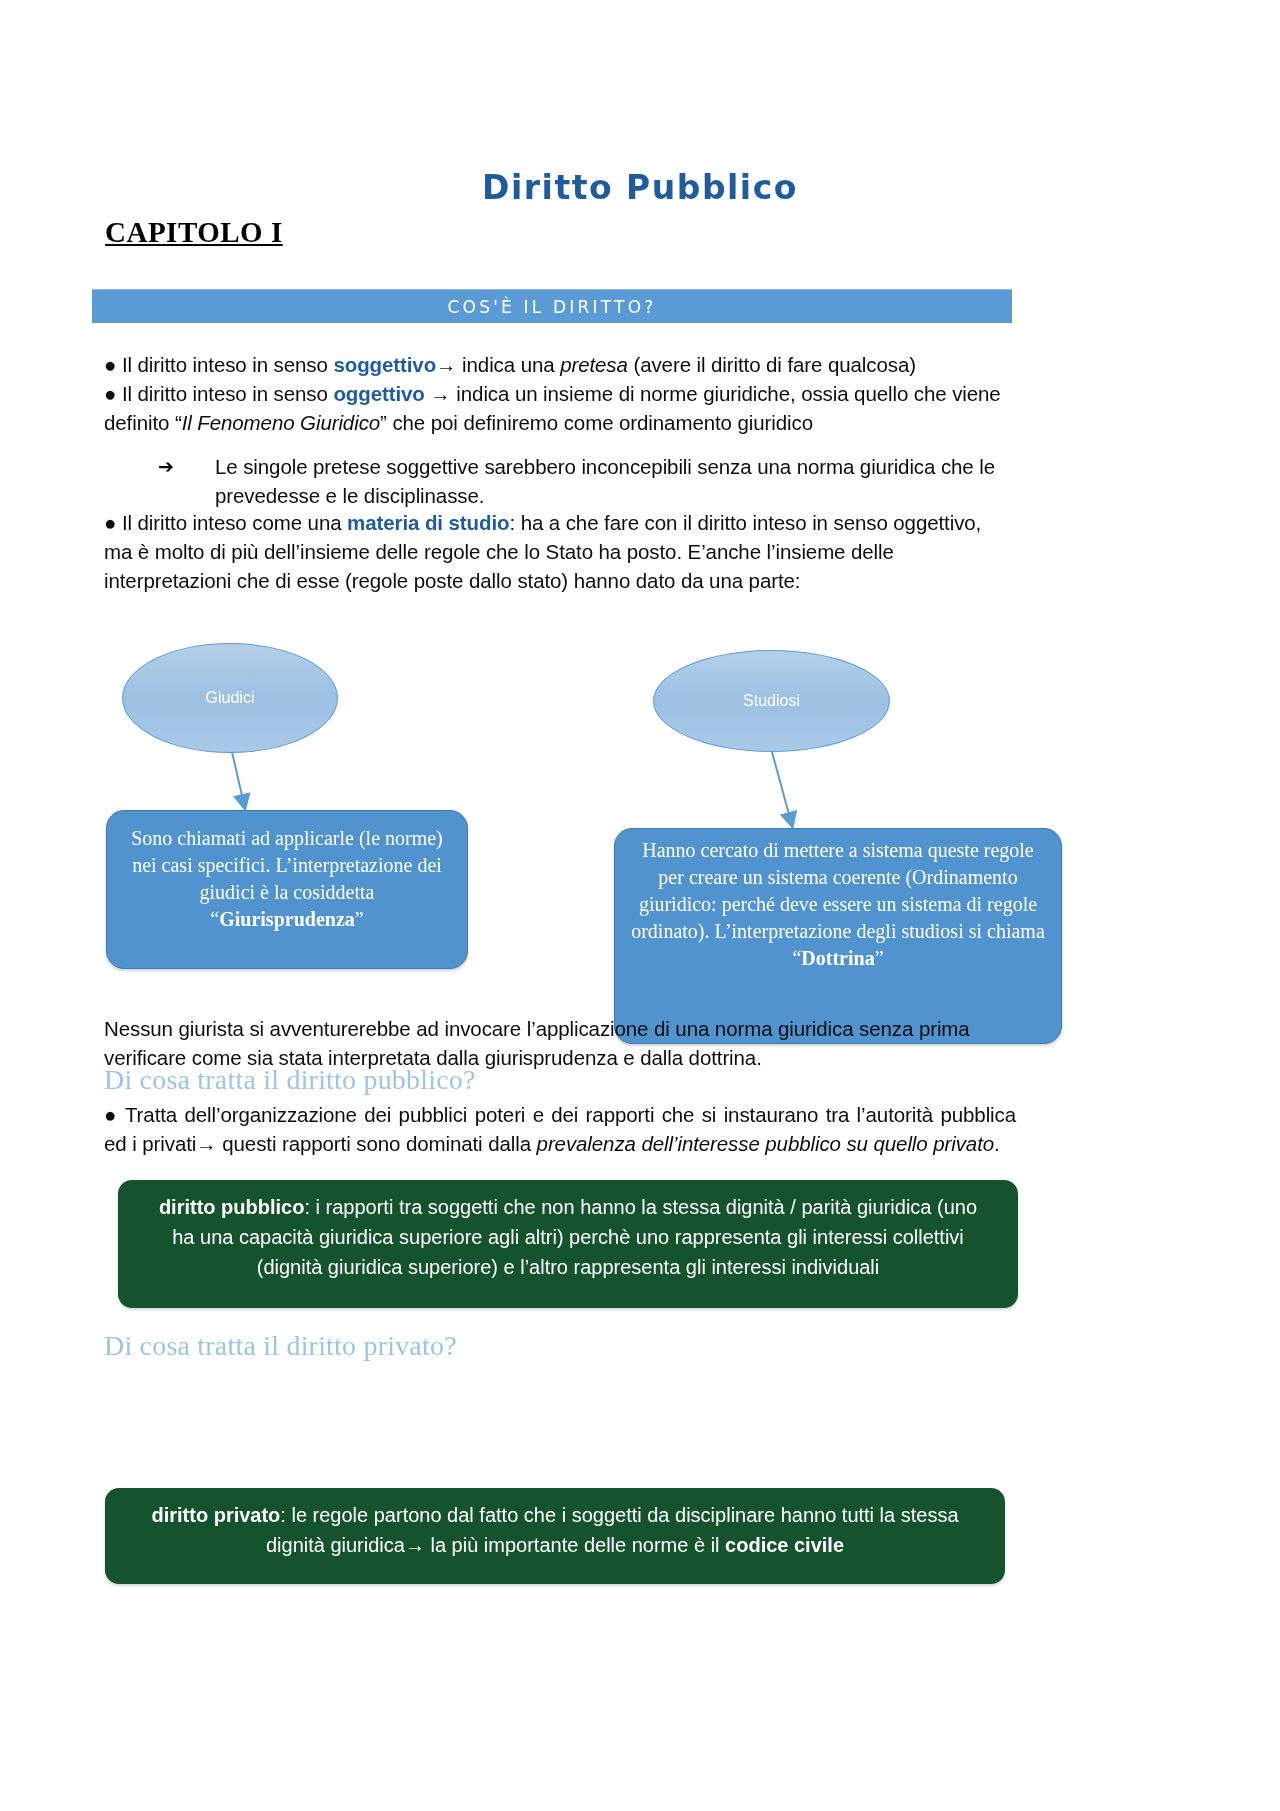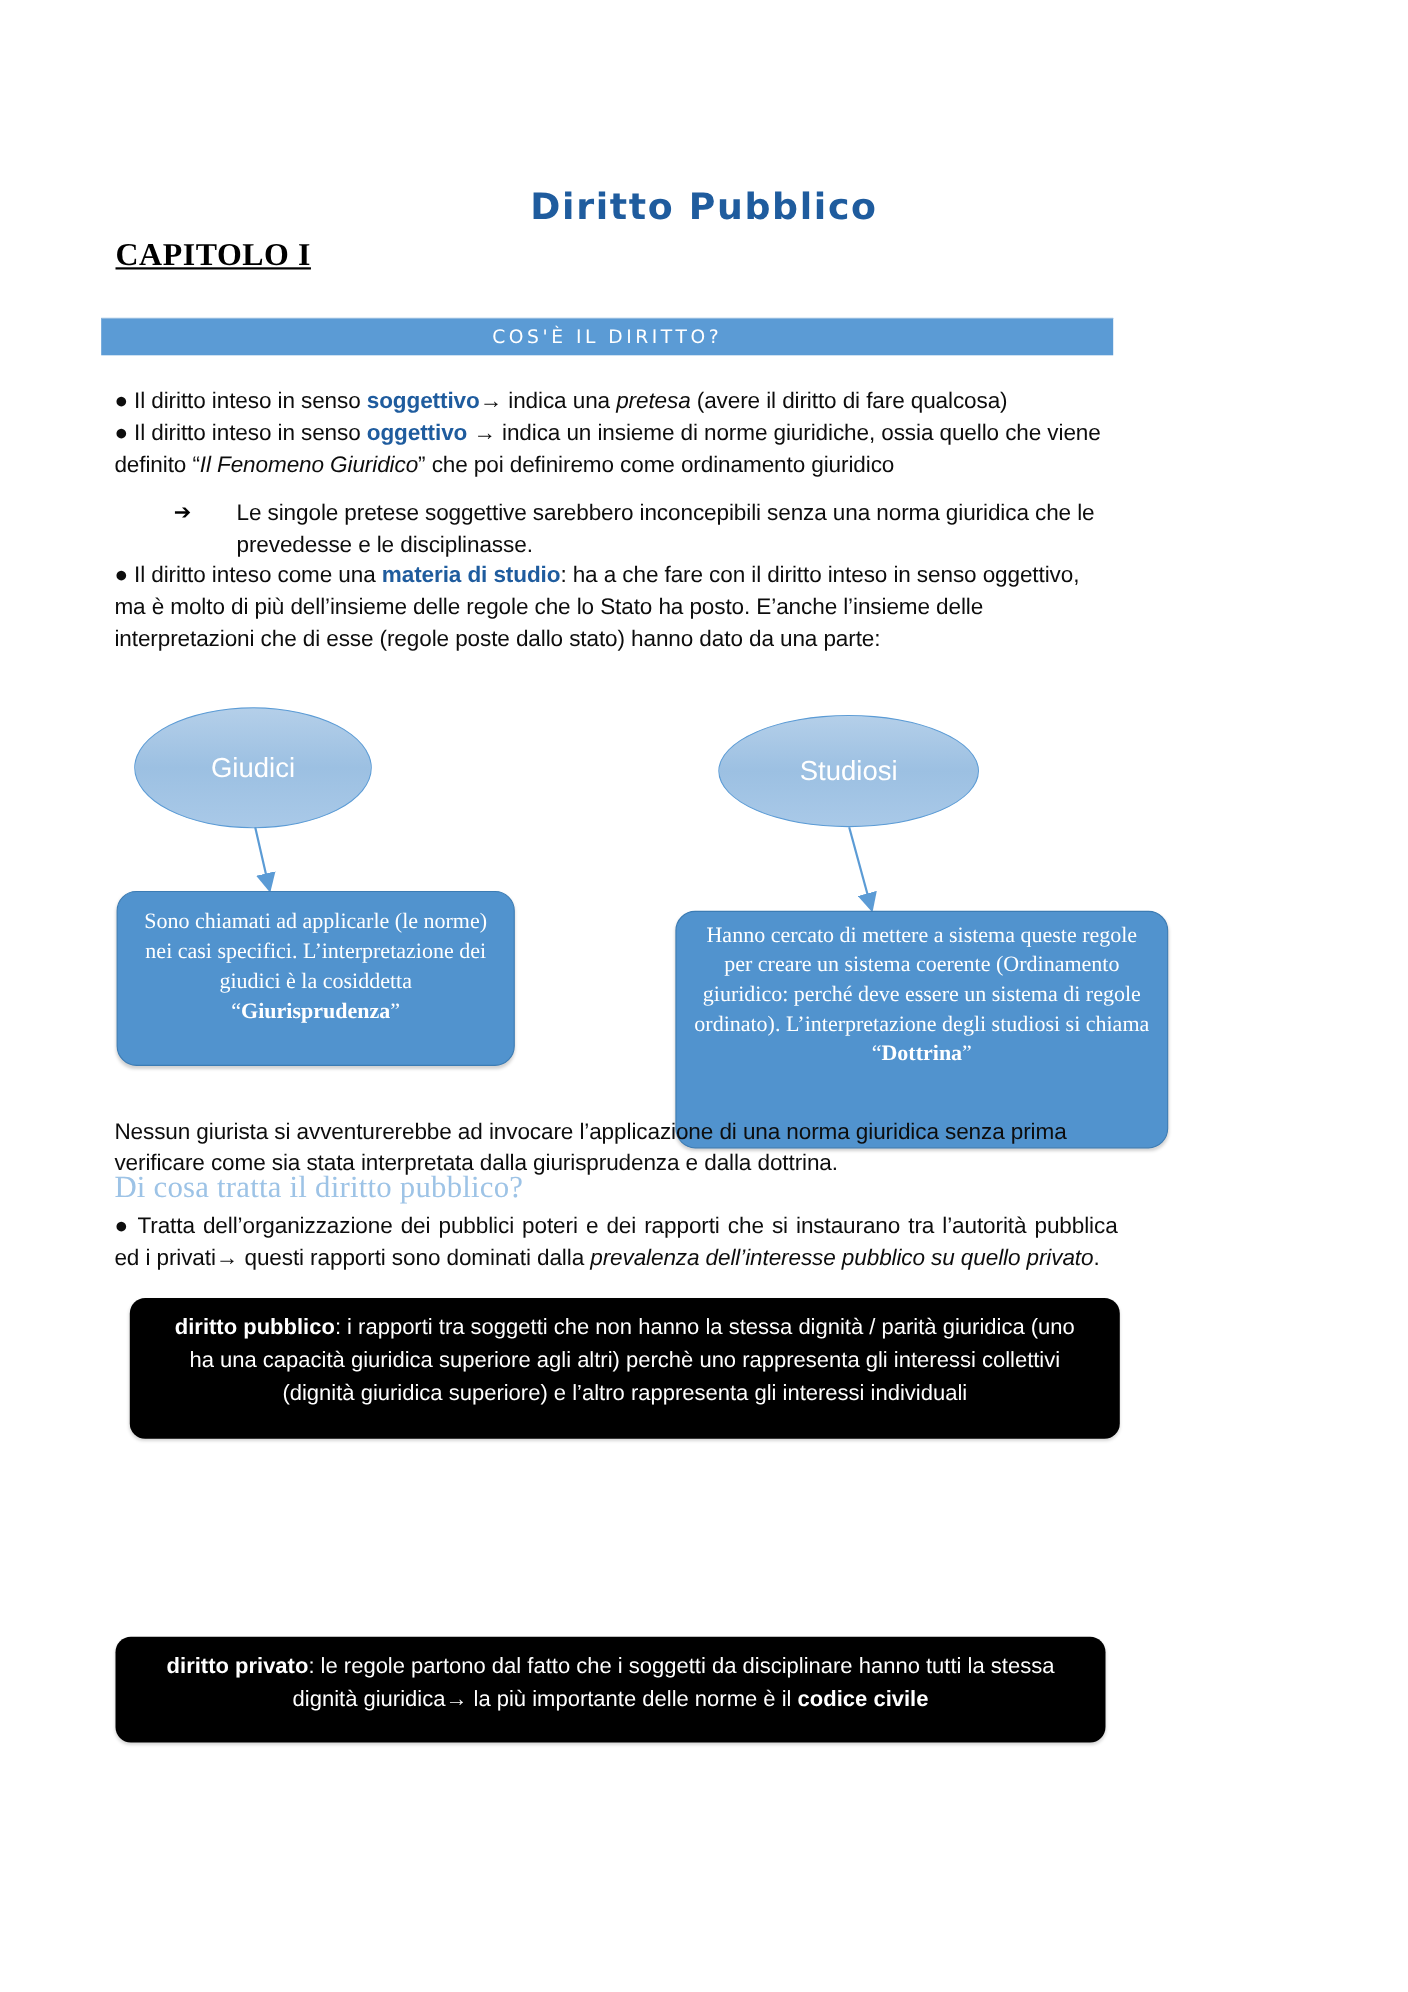--- a/index.html
+++ b/index.html
@@ -103,21 +103,21 @@
   .ellipse {
     position: absolute;
     border-radius: 50%;
     background: linear-gradient(180deg,#b4cfe9 0%, #9cc0e2 50%, #a9c9e8 100%);
     border: 1px solid #5B9BD5;
     display: flex;
     align-items: center;
     justify-content: center;
     color: #ffffff;
     font-family: "Liberation Sans", sans-serif;
-    font-size: 25px;
+    font-size: 16px;
   }
   #ellipse-giudici { left: 122px; top: 33px; width: 214px; height: 108px; }
   #ellipse-studiosi { left: 653px; top: 40px; width: 235px; height: 100px; }
 
   .callout {
     position: absolute;
     background: #5193CE;
     border: 1px solid #3C7CB4;
     border-radius: 18px;
     color: #ffffff;
@@ -145,21 +145,21 @@
   }
   #head-pubblico { left: 104px; top: 1064px; }
   #head-privato  { left: 104px; top: 1330px; }
 
   #para4 { left: 104px; top: 1100px; width: 912px; text-align: justify; }
   #para5 { left: 104px; top: 1372px; width: 910px; }
 
   
   .defbox {
     position: absolute;
-    background: #000000;
+    background: #14532d;
     border-radius: 14px;
     color: #ffffff;
     font-family: "Liberation Sans", sans-serif;
     font-size: 20px;
     line-height: 30px;
     text-align: center;
     box-sizing: border-box;
     padding: 12px 28px;
     box-shadow: 0 2px 3px rgba(0,0,0,0.16);
   }
@@ -229,19 +229,20 @@
   <div class="section-head" id="head-pubblico">Di cosa tratta il diritto pubblico?</div>
 
   <div class="body-text" id="para4">
     <span>●</span><span> Tratta dell’organizzazione dei pubblici poteri e dei rapporti che si instaurano tra l’autorità pubblica ed i privati→ questi rapporti sono dominati dalla </span><span class="i">prevalenza dell’interesse pubblico su quello privato</span><span>.</span>
   </div>
 
   <div class="defbox" id="defbox-pubblico">
     <span class="bold">diritto pubblico</span><span>: i rapporti tra soggetti che non hanno la stessa dignità / parità giuridica (uno ha una capacità giuridica superiore agli altri) perchè uno rappresenta gli interessi collettivi (dignità giuridica superiore) e l’altro rappresenta gli interessi individuali</span>
   </div>
 
+  <div class="section-head" id="head-privato">Di cosa tratta il diritto privato?</div>
 
 
   <div class="defbox" id="defbox-privato">
     <span class="bold">diritto privato</span><span>: le regole partono dal fatto che i soggetti da disciplinare hanno tutti la stessa dignità giuridica→ la più importante delle norme è il </span><span class="bold">codice civile</span>
   </div>
 
 </div>
 
 </body></html>

